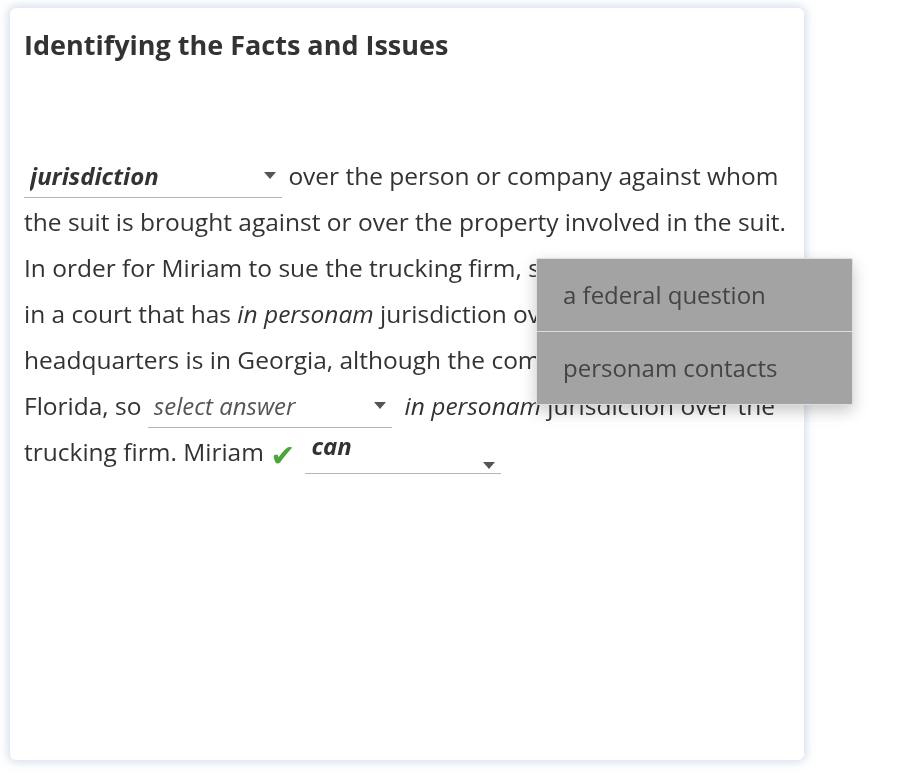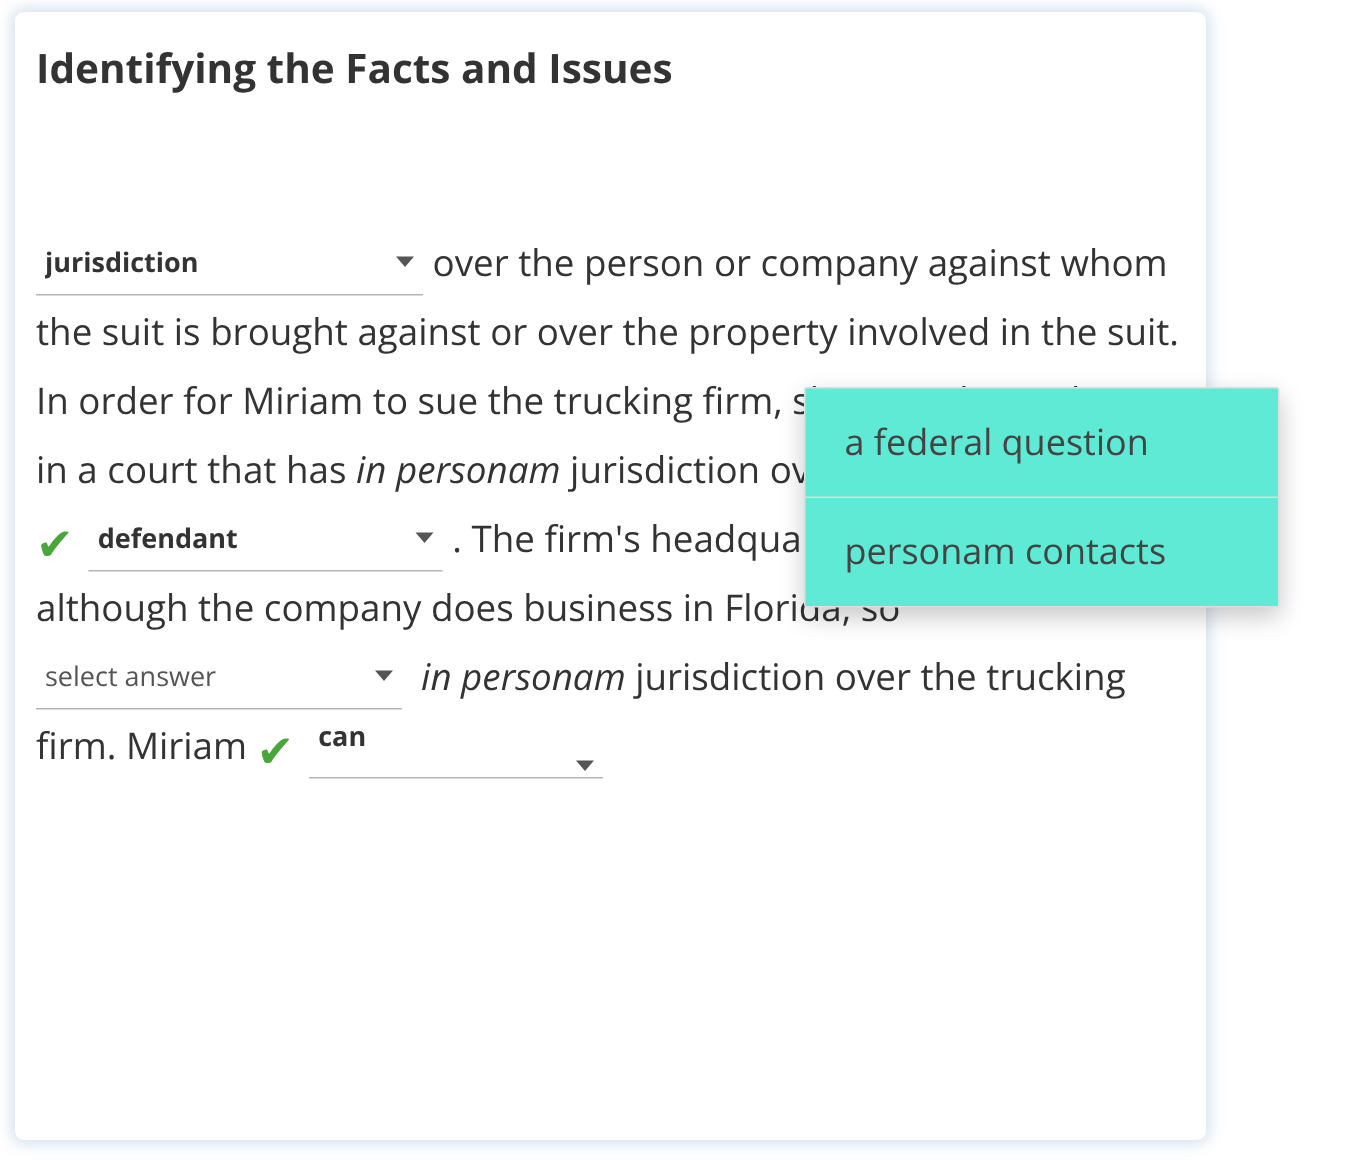--- a/index.html
+++ b/index.html
@@ -50,39 +50,40 @@
     display: inline-flex;
     align-items: center;
     justify-content: space-between;
     border-bottom: 1.5px solid #b5b5b5;
     padding: 0 6px 4px 6px;
     cursor: pointer;
     min-width: 200px;
     height: 40px;
   }
   .select .label {
-    font-size: 18px;
+    font-size: 24px;
     color: #444444;
     white-space: nowrap;
     overflow: hidden;
+    font-style: italic;
   }
   .select.bold .label { font-weight: 700; color: #333333; }
   .select .caret {
     width: 0; height: 0;
     border-left: 6px solid transparent;
     border-right: 6px solid transparent;
     border-top: 7px solid #555555;
     margin-left: 16px;
     flex: 0 0 auto;
   }
   .select.placeholder .label { color: #555555; font-weight: 400; }
 
   .dropdown {
     position: absolute;
-    background: #5eead4;
+    background: #a3a3a3;
     border: 1px solid #dedede;
     box-shadow: 0 6px 16px rgba(0,0,0,0.22);
     border-radius: 2px;
     top: 250px;
     left: 526px;
     width: 317px;
     z-index: 10;
   }
   .dropdown .item {
     padding: 20px 22px 20px 26px;
@@ -112,24 +113,20 @@
       <span class="select bold sel-jur">
         <span class="label">jurisdiction</span>
         <span class="caret"></span>
       </span>
     </span>
 
     <span>over the person or company against whom the suit is brought against or over the property involved in the suit. In order for Miriam to sue the trucking firm, she must bring the suit in a court that has </span><em>in personam</em><span> jurisdiction over the </span>
 
     <span class="inline-row">
       <span class="check">✔</span>
-      <span class="select bold sel-def">
-        <span class="label">defendant</span>
-        <span class="caret"></span>
-      </span>
     </span>
 
     <span>. The firm's headquarters is in Georgia, although the company does business in Florida, so </span>
 
     <span class="inline-row">
       <span class="select placeholder sel-sa">
         <span class="label">select answer</span>
         <span class="caret"></span>
       </span>
     </span>

